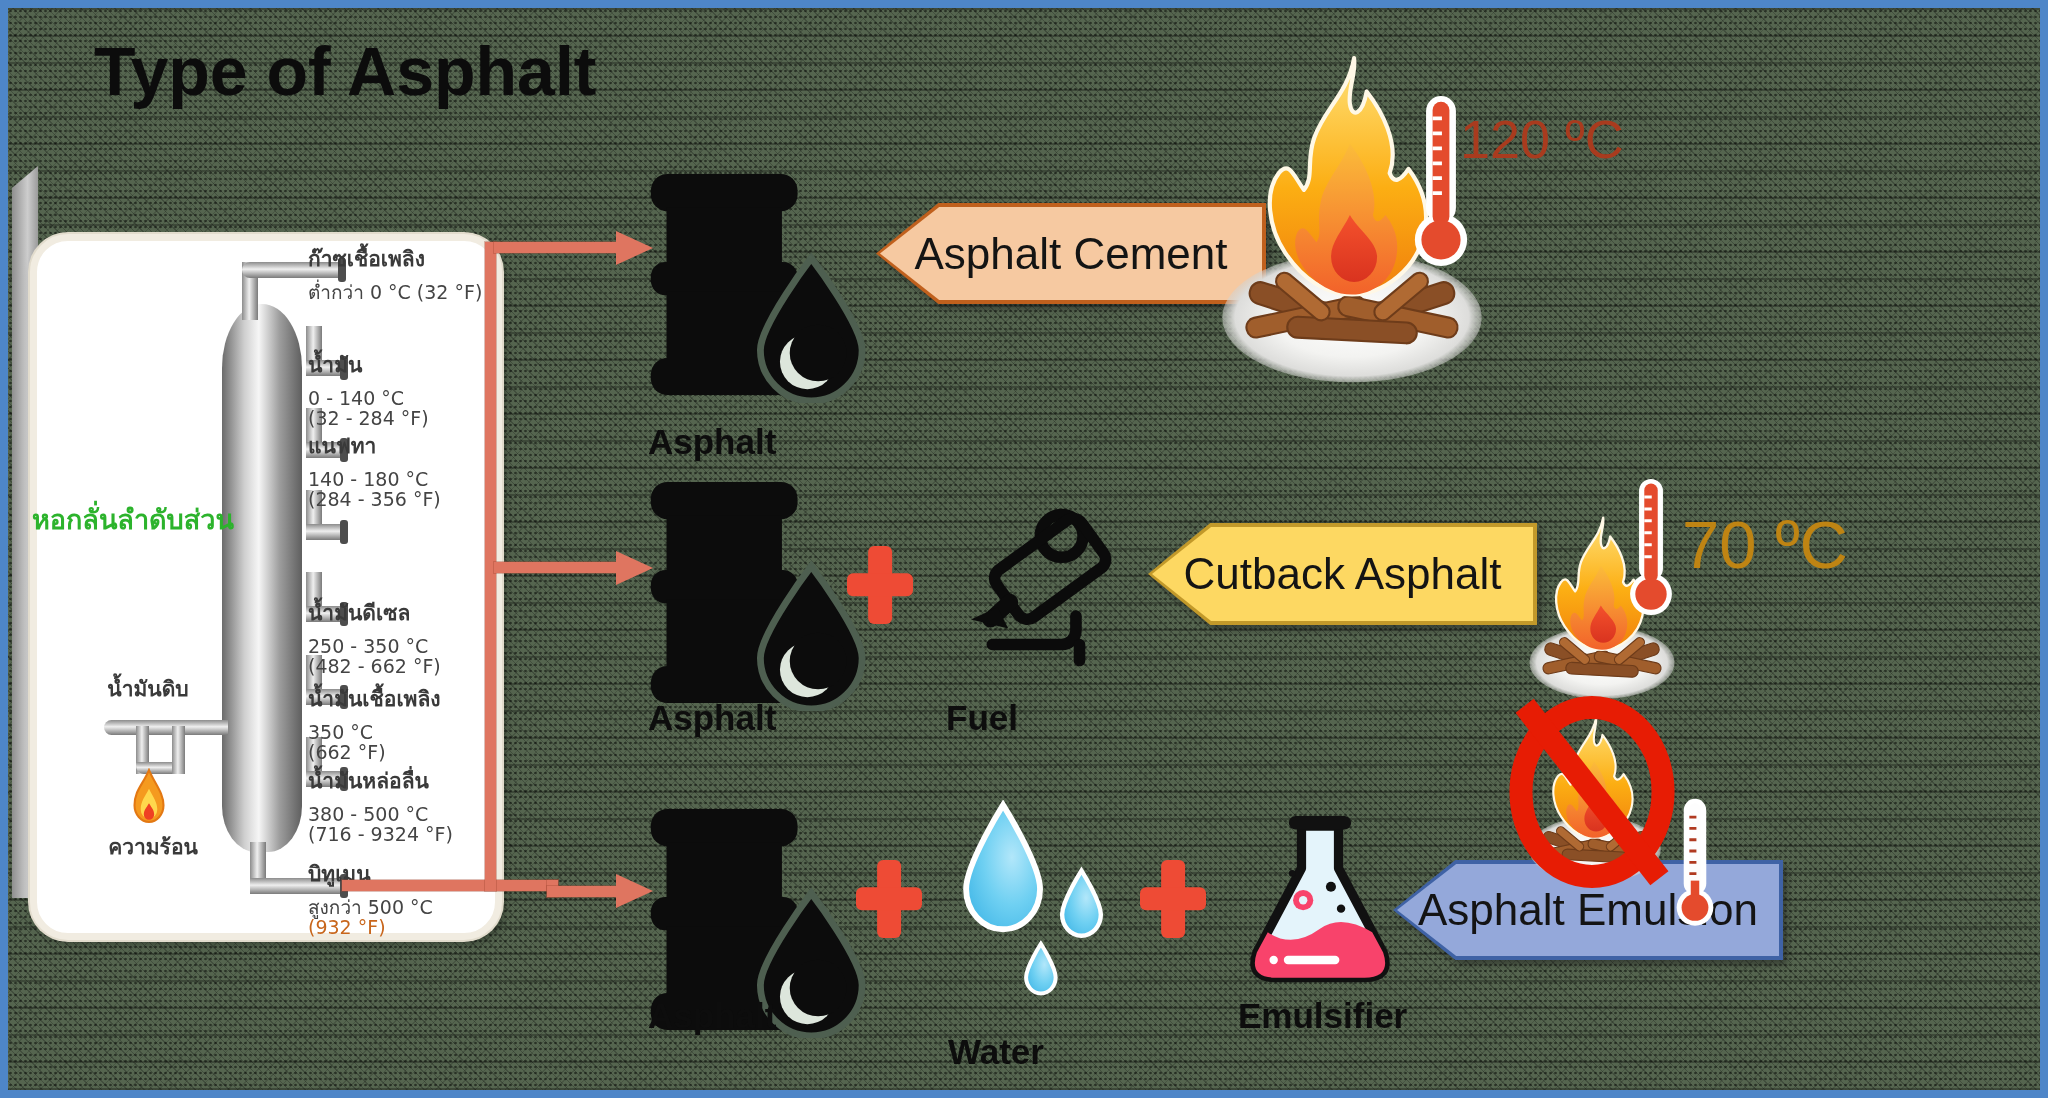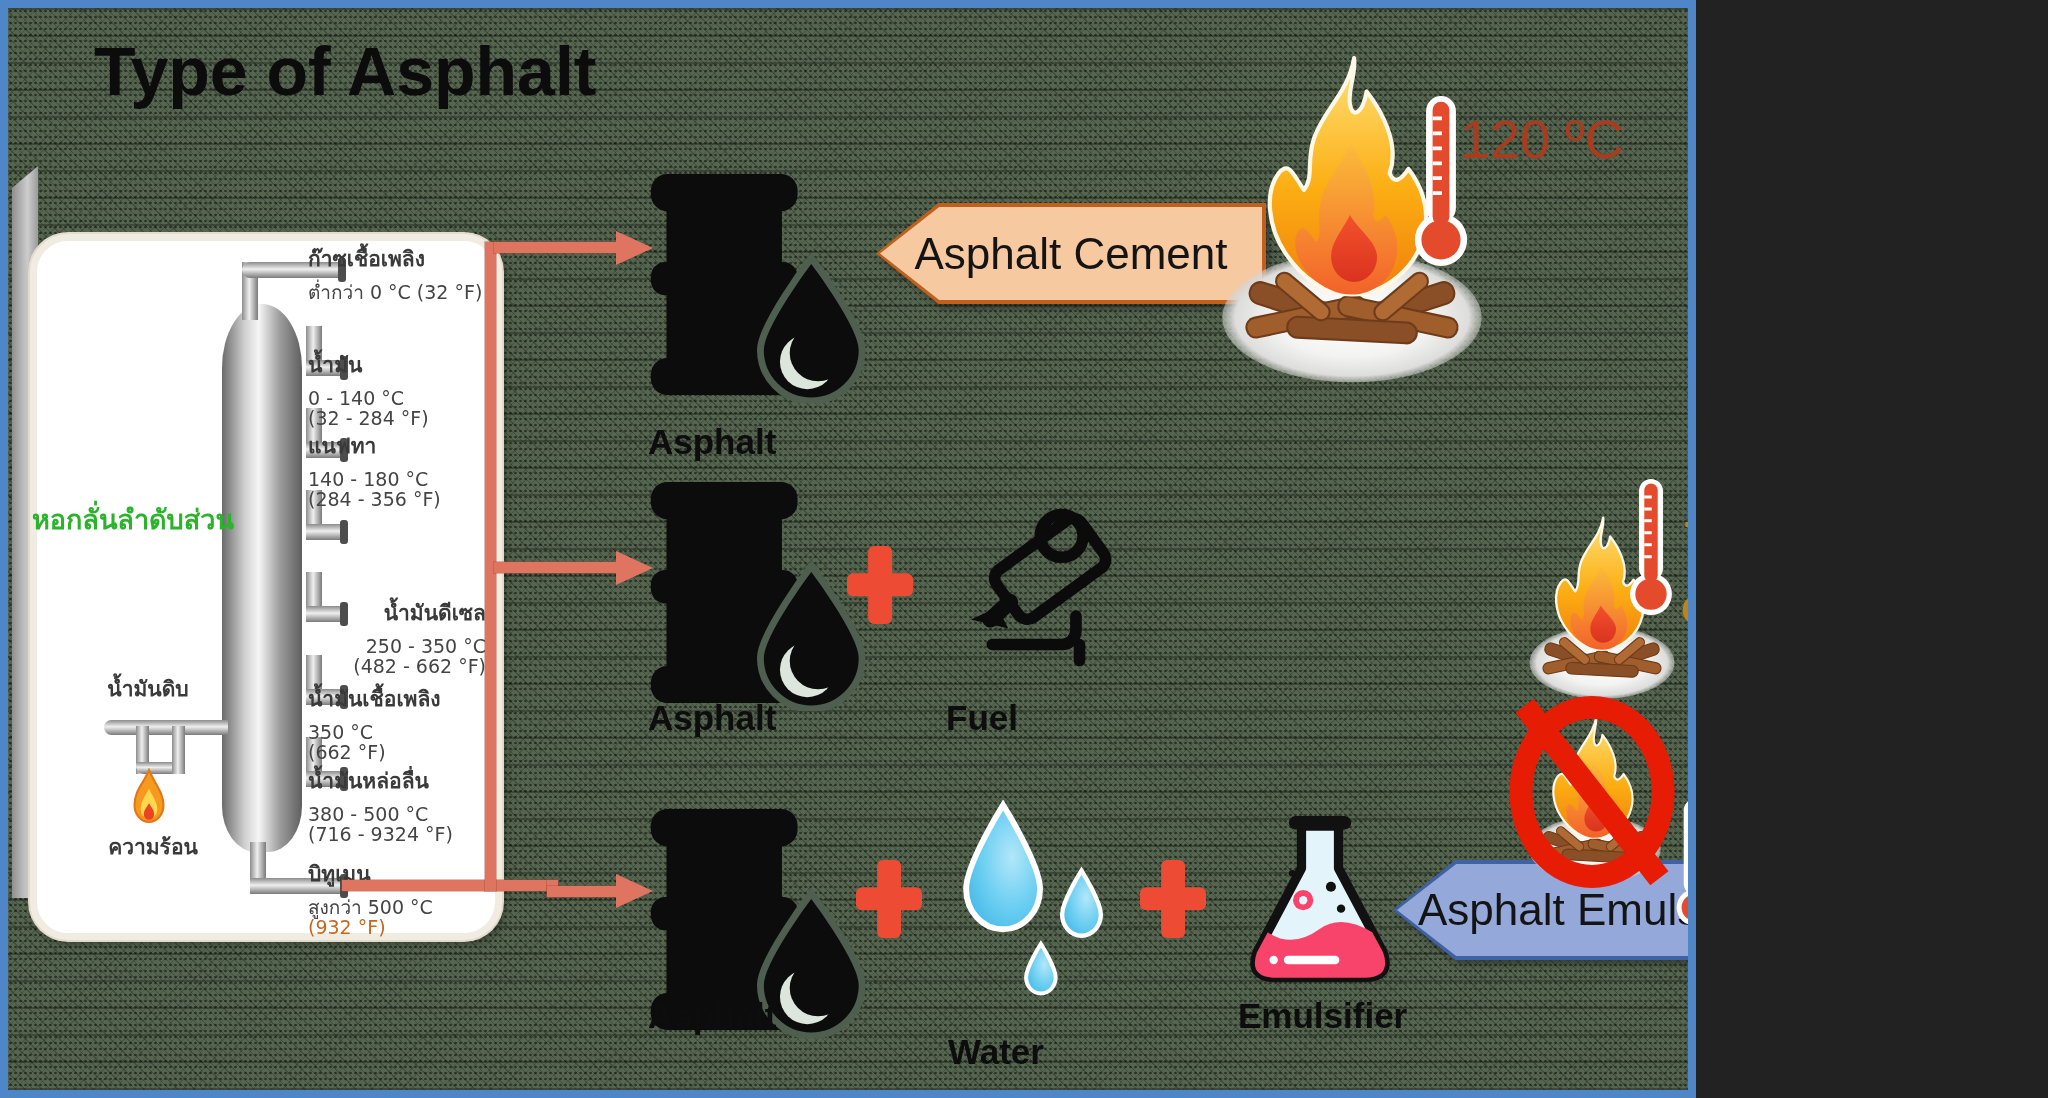--- a/index.html
+++ b/index.html
@@ -1,17 +1,17 @@
 <!DOCTYPE html>
 <html><head>
 <meta charset="utf-8">
 <style>
   html,body{margin:0;padding:0;background:#222;}
   .stage{
-    position:relative;width:1696px;height:1098px;overflow:hidden;box-sizing:border-box;
+    position:relative;width:2048px;height:1098px;overflow:hidden;box-sizing:border-box;
     border:8px solid #4e86c8;
     background-color:#55654f;
     background-image:
       radial-gradient(rgba(0,0,0,.50) 1px, transparent 1.3px),
       repeating-linear-gradient(45deg, rgba(0,0,0,.22) 0 1px, transparent 1px 6px),
       repeating-linear-gradient(-45deg, rgba(0,0,0,.15) 0 1px, transparent 1px 7px),
       repeating-linear-gradient(180deg, rgba(0,0,0,.28) 0 2px, transparent 2px 27px);
     background-size:5px 6px, auto, auto, auto;
     font-family:"Liberation Sans", sans-serif;
   }
@@ -165,21 +165,21 @@
   <div class="abs thai fraction" style="top:340px;">
     <div class="fname">น้ำมัน</div>
     <div class="ftemp">0 - 140 °C</div>
     <div class="ftempf">(32 - 284 °F)</div>
   </div>
   <div class="abs thai fraction" style="top:421px;">
     <div class="fname">แนฟทา</div>
     <div class="ftemp">140 - 180 °C</div>
     <div class="ftempf">(284 - 356 °F)</div>
   </div>
-  <div class="abs thai fraction" style="top:588px;text-align:right;">
+  <div class="abs thai fraction" style="top:588px;">
     <div class="fname">น้ำมันดีเซล</div>
     <div class="ftemp">250 - 350 °C</div>
     <div class="ftempf">(482 - 662 °F)</div>
   </div>
   <div class="abs thai fraction" style="top:674px;">
     <div class="fname">น้ำมันเชื้อเพลิง</div>
     <div class="ftemp">350 °C</div>
     <div class="ftempf">(662 °F)</div>
   </div>
   <div class="abs thai fraction" style="top:756px;">
@@ -257,20 +257,24 @@
       <circle cx="130" cy="56" r="24" stroke-width="13"></circle>
       <rect x="58" y="60" width="118" height="66" rx="12" stroke-width="13" transform="rotate(-36 117 93)"></rect>
       <path d="M72 130 L50 150" stroke-width="18"></path>
       <path d="M52 178 H130 a16 16 0 0 0 16 -16 v-16" stroke-width="13"></path>
       <path d="M150 178 v18" stroke-width="13"></path>
     </g>
     <path d="M28 150 L58 136 L70 160 Z" fill="#0b0b0b"></path>
   </svg>
   <div class="abs ilabel" style="left:938px;top:690px;width:175px;">Fuel</div>
 
+  <div class="abs banner banner2" style="left:1140px;top:515px;width:389px;height:102px;">
+    <div class="bshape"></div>
+    <div class="bfill">Cutback Asphalt</div>
+  </div>
 
   <svg class="abs" style="left:1518px;top:472px;" width="152" height="252" viewBox="0 0 260 330">
     <use href="#campfireG"></use>
   </svg>
   <svg class="abs" style="left:1620px;top:468px;" width="46" height="142" viewBox="0 0 60 190">
     <rect x="14" y="4" width="32" height="136" rx="16" fill="#fff"></rect>
       <circle cx="30" cy="158" r="28" fill="#fff"></circle>
     <rect x="21" y="10" width="18" height="132" rx="9" fill="#e44b2d"></rect>
       <circle cx="30" cy="158" r="21" fill="#e44b2d"></circle>
     <path d="M21 28 h10 M21 44 h10 M21 60 h10 M21 76 h10 M21 92 h10 M21 108 h10" stroke="#fff" stroke-width="4"></path>

